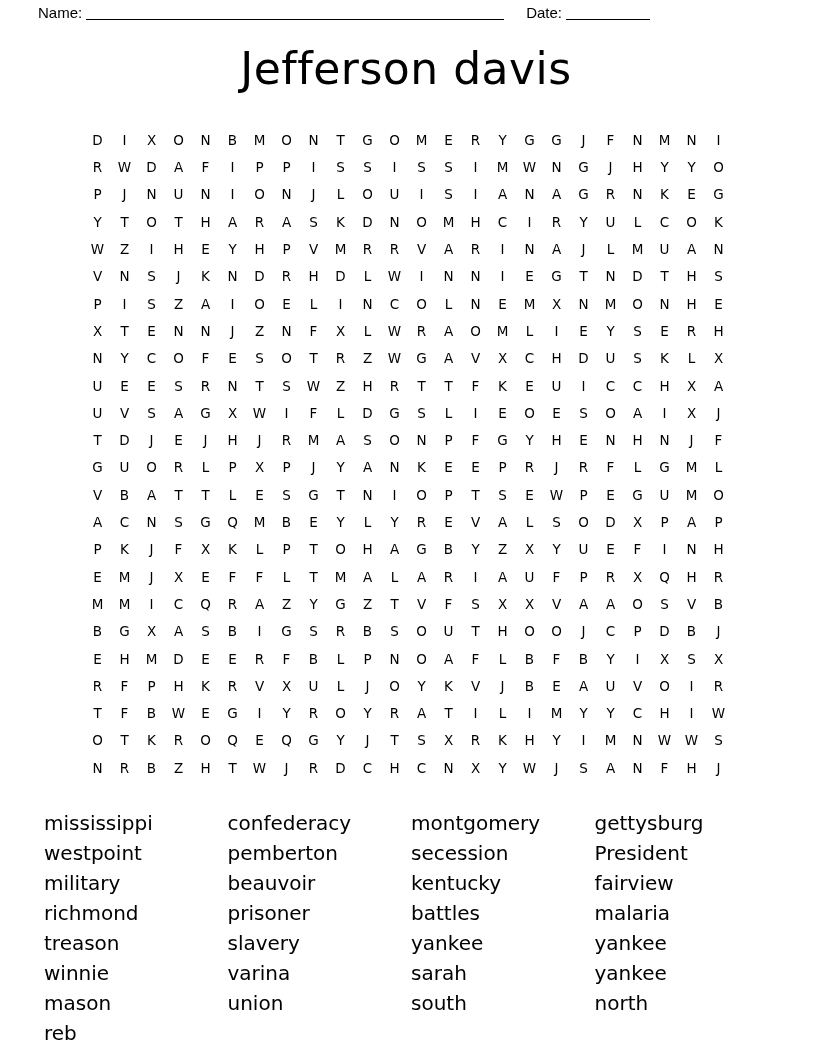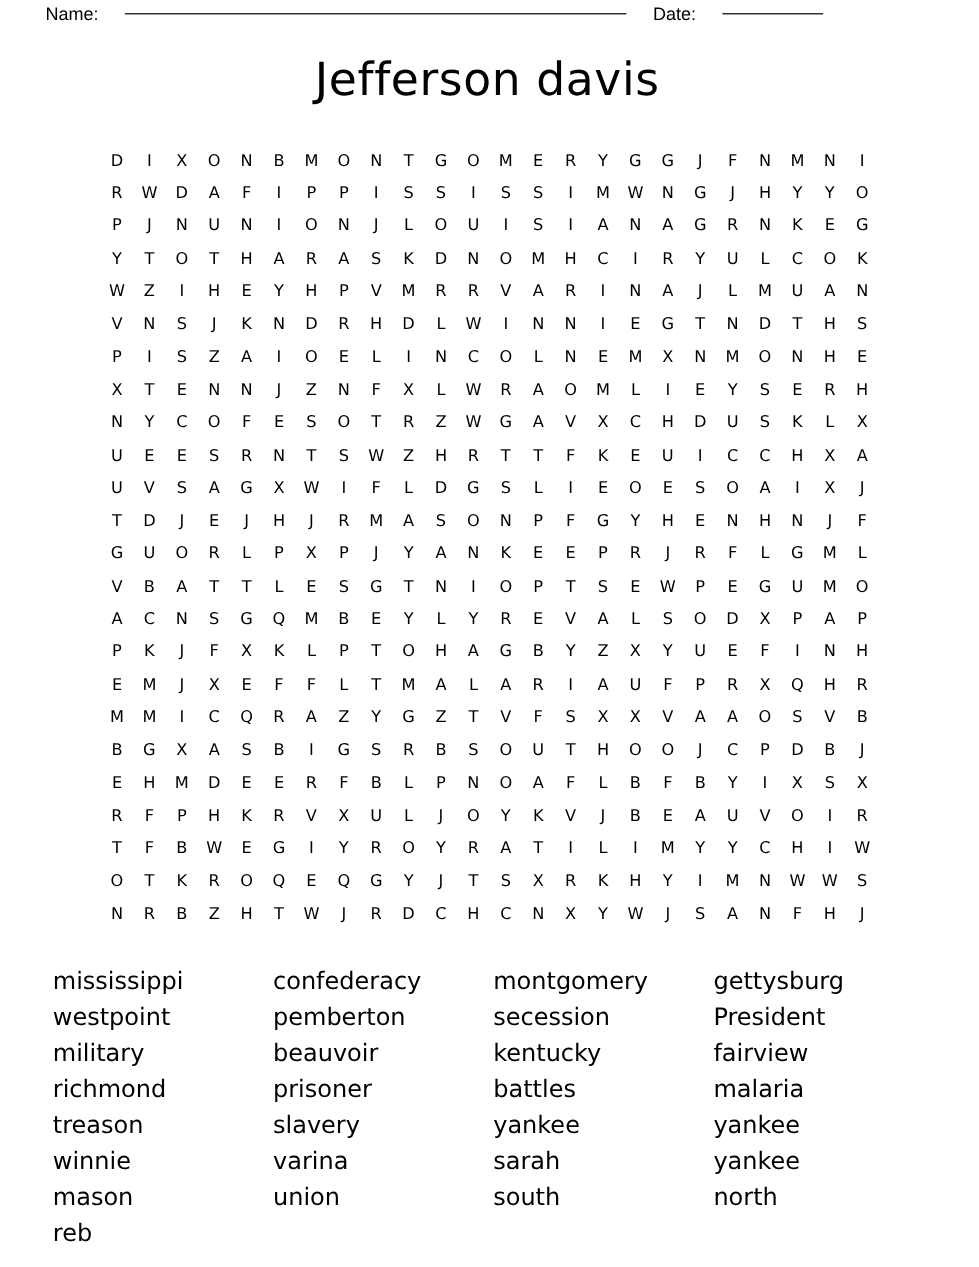--- a/index.html
+++ b/index.html
@@ -20,43 +20,42 @@
   
   .header {
     display: flex;
     align-items: baseline;
     padding: 4px 38px 0 38px;
     font-size: 15px;
     font-family: "Liberation Sans", sans-serif;
   }
   .header .field {
     display: flex;
-    align-items: center;
+    align-items: flex-end;
     white-space: nowrap;
-    gap: 18px;
   }
   .header .label { font-size: 15px; letter-spacing: 0; }
   .rule {
     display: inline-block;
     border-bottom: 1px solid #000;
     height: 0;
     margin-left: 4px;
     position: relative;
     top: -1px;
   }
   .rule.name-rule { width: 418px; }
   .rule.date-rule { width: 84px; }
   .header .spacer { width: 22px; }
 
   
   .title {
     text-align: center;
     font-family: "DejaVu Sans", sans-serif;
     font-weight: 400;
-    font-size: 38px;
+    font-size: 44px;
     line-height: 1;
     margin: 26px 4px 0 0;
     letter-spacing: 0.5px;
   }
 
   
   .grid-wrap {
     margin: 36px auto 0 auto;
     width: 648px;
   }

